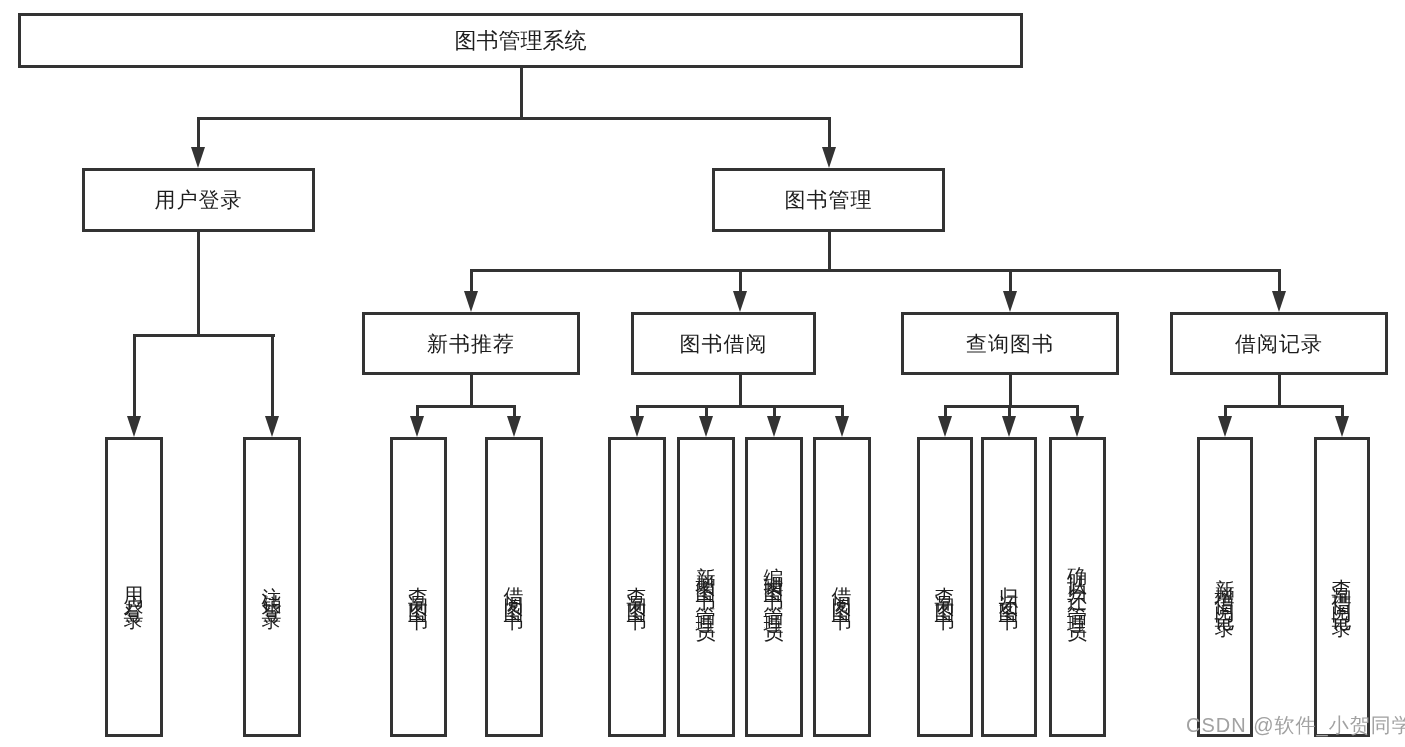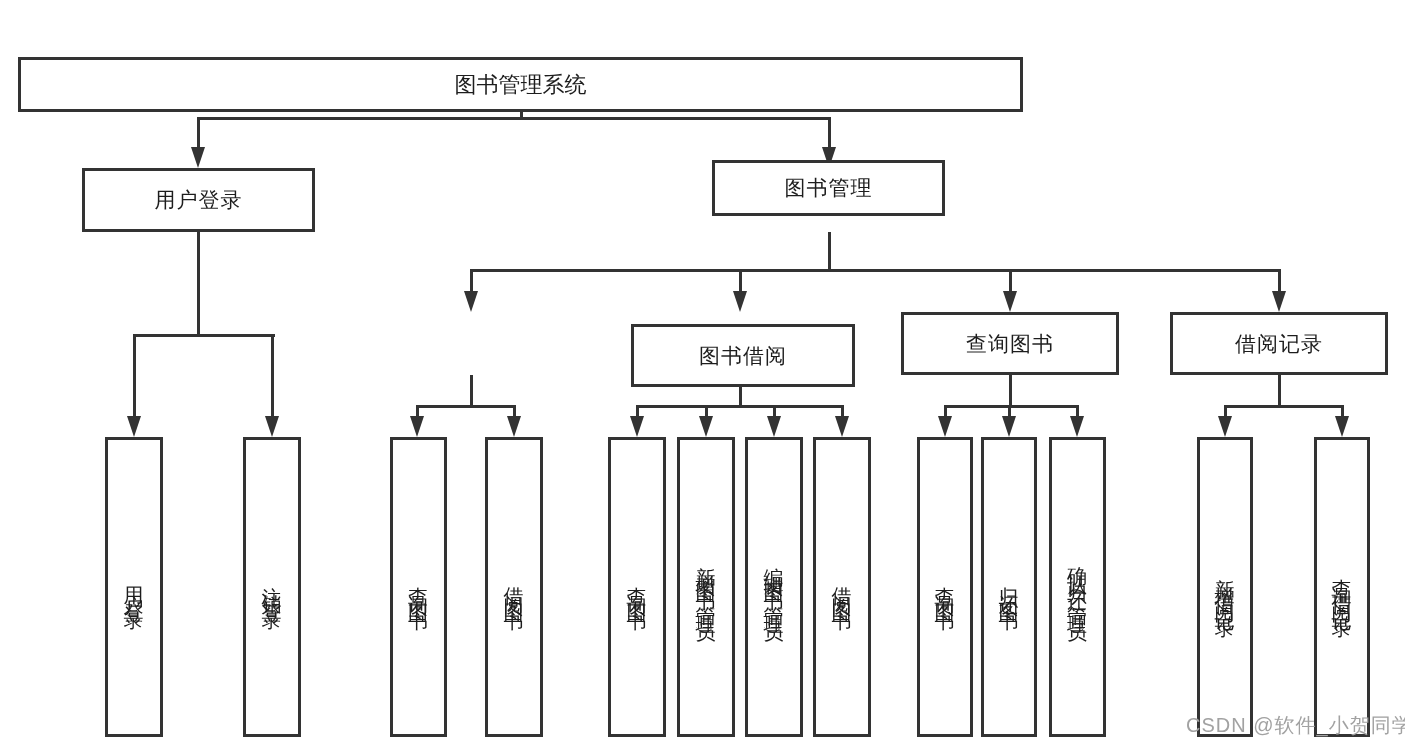--- a/index.html
+++ b/index.html
@@ -5,21 +5,21 @@
   html,body{margin:0;padding:0;background:#ffffff;}
   .stage{
     position:relative;width:1405px;height:747px;background:#ffffff;
     font-family:"Liberation Sans","DejaVu Sans",sans-serif;overflow:hidden;
   }
   .box{
     position:absolute;box-sizing:border-box;border:3px solid #333333;background:#ffffff;
     display:flex;align-items:center;justify-content:center;color:#1d1d1d;
   }
   .hbox{font-size:21px;letter-spacing:1px;}
-  .rootbox{font-size:22px;margin-top:44px;}
+  .rootbox{font-size:22px;}
   .leaf{
     writing-mode:vertical-rl;text-orientation:mixed;
     font-size:20px;letter-spacing:8px;line-height:1;
   }
   .h{position:absolute;height:3px;background:#333333;}
   .v{position:absolute;width:3px;background:#333333;}
   .arrow{
     position:absolute;width:0;height:0;
     border-left:7px solid transparent;border-right:7px solid transparent;
     border-top:21px solid #333333;
@@ -93,25 +93,28 @@
   <div class="arrow" style="left:1218px;top:416px"></div>
   <div class="arrow" style="left:1335px;top:416px"></div>
 
   <div class="box rootbox" style="left:18px;top:13px;width:1005px;height:55px">
     <span>图书管理系统</span>
   </div>
 
   <div class="box hbox" style="left:82px;top:168px;width:233px;height:64px">
     <span>用户登录</span>
   </div>
-  <div class="box hbox" style="left:712px;top:160px;width:233px;height:56px">
+  <div class="box hbox" style="left:712px;top:168px;width:233px;height:64px">
     <span>图书管理</span>
   </div>
 
-  <div class="box hbox" style="left:631px;top:324px;width:224px;height:63px">
+  <div class="box hbox" style="left:362px;top:312px;width:218px;height:63px">
+    <span>新书推荐</span>
+  </div>
+  <div class="box hbox" style="left:631px;top:312px;width:185px;height:63px">
     <span>图书借阅</span>
   </div>
   <div class="box hbox" style="left:901px;top:312px;width:218px;height:63px">
     <span>查询图书</span>
   </div>
   <div class="box hbox" style="left:1170px;top:312px;width:218px;height:63px">
     <span>借阅记录</span>
   </div>
 
   <div class="box leaf" style="left:105px;top:437px;width:58px;height:300px">

